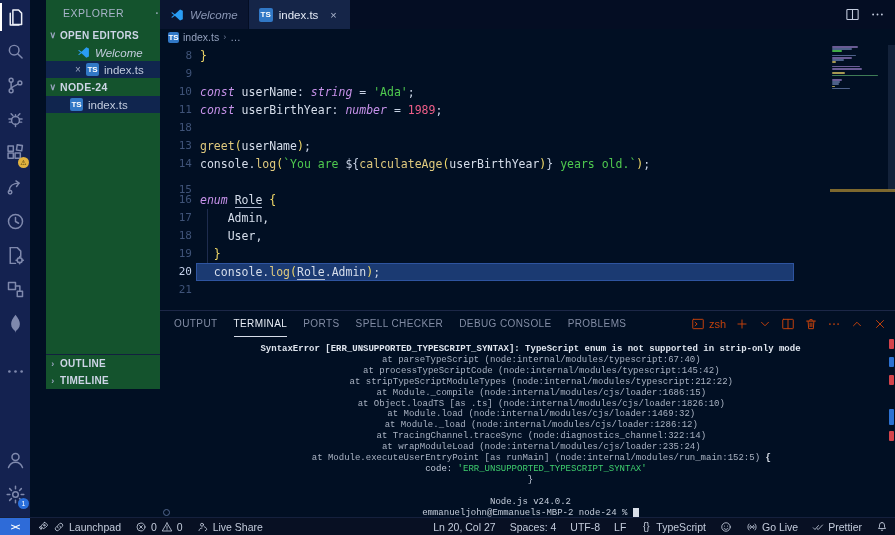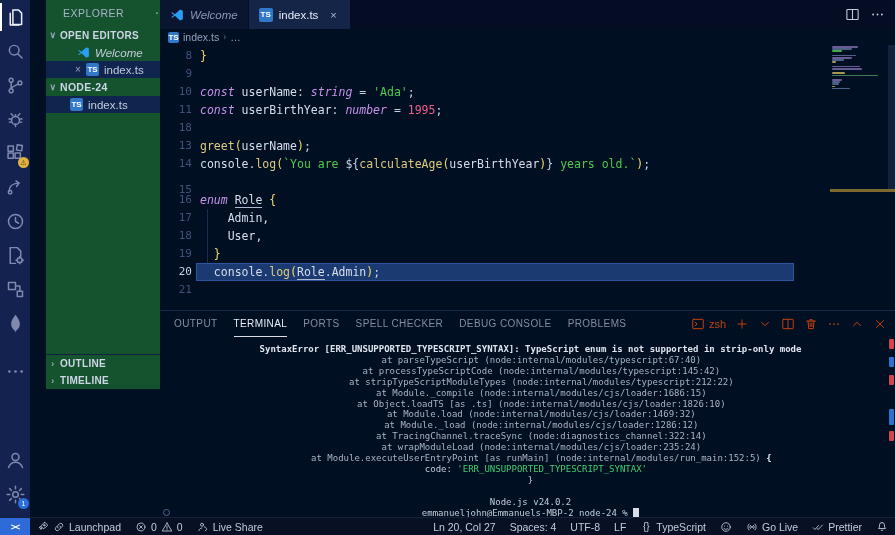--- a/index.html
+++ b/index.html
@@ -85,21 +85,21 @@
   
   .panel{position:absolute;left:0;top:310px;right:0;height:207px;background:#010f23;border-top:1px solid #1c2747;text-align:center;}
   .panel-tabs{position:absolute;left:0;top:0;right:0;height:26px;display:flex;align-items:center;padding-left:14px;gap:16px;}
   .ptab{font-size:10px;letter-spacing:.4px;color:#828ca4;cursor:pointer;height:100%;display:flex;align-items:center;border-bottom:1px solid transparent;}
   .ptab.active{color:#e8edf6;border-bottom-color:#d7dde9;}
   .panel-actions{position:absolute;right:8px;top:0;height:26px;display:flex;align-items:center;gap:9px;color:#c2410c;}
   .panel-actions .act{display:flex;align-items:center;gap:4px;font-size:11px;cursor:pointer;}
   .panel-actions .i{width:14px;height:14px;}
   .terminal{position:absolute;left:0;top:33px;right:8px;bottom:0;padding-left:14px;
             font-family:"DejaVu Sans Mono",monospace;font-size:9px;line-height:10.9px;color:#c4ccda;}
-  .t-line{white-space:pre;position:relative;}
+  .t-line{white-space:pre;position:relative;font-family:Liberation Mono, monospace;}
   .t-bold{color:#dfe5ee;font-weight:bold;}
   .t-dim{color:#a9b2c2;}
   .t-plain{color:#c4ccda;}
   .t-green{color:#3fcf6e;}
   .t-deco{position:absolute;left:-11px;top:1px;width:7px;height:7px;border:1px solid #51668e;border-radius:50%;}
   .t-cursor{display:inline-block;width:6px;height:10px;background:#d8dee8;vertical-align:text-bottom;}
   .pmark{position:absolute;width:5px;right:1px;border-radius:1px;}
 
   
   .statusbar{position:absolute;left:0;top:517px;width:895px;height:18px;background:#081023;border-top:1px solid #15203d;
@@ -336,21 +336,21 @@
           <span class="tsbadge">TS</span>
         </span>
         <span>index.ts</span>
         <span class="bc-sep">›</span>
         <span>…</span>
       </div>
     <div class="editor" id="editor">
         <div class="code-line" style="top: 2px;"><span class="ln">8</span><span class="ct"><span class="tk-b">}</span></span></div>
         <div class="code-line" style="top: 20px;"><span class="ln">9</span><span class="ct"></span></div>
         <div class="code-line" style="top: 38px;"><span class="ln">10</span><span class="ct"><span class="tk-kw">const </span><span class="tk-v">userName</span><span class="tk-p">: </span><span class="tk-ty">string</span><span class="tk-p"> = </span><span class="tk-s">'Ada'</span><span class="tk-p">;</span></span></div>
-        <div class="code-line" style="top: 56px;"><span class="ln">11</span><span class="ct"><span class="tk-kw">const </span><span class="tk-v">userBirthYear</span><span class="tk-p">: </span><span class="tk-ty">number</span><span class="tk-p"> = </span><span class="tk-n">1995</span><span class="tk-p">;</span></span></div>
+        <div class="code-line" style="top: 56px;"><span class="ln">11</span><span class="ct"><span class="tk-kw">const </span><span class="tk-v">userBirthYear</span><span class="tk-p">: </span><span class="tk-ty">number</span><span class="tk-p"> = </span><span class="tk-n">1989</span><span class="tk-p">;</span></span></div>
         <div class="code-line" style="top: 74px;"><span class="ln">18</span><span class="ct"></span></div>
         <div class="code-line" style="top: 92px;"><span class="ln">13</span><span class="ct"><span class="tk-f">greet</span><span class="tk-b">(</span><span class="tk-v">userName</span><span class="tk-b">)</span><span class="tk-p">;</span></span></div>
         <div class="code-line" style="top: 110px;"><span class="ln">14</span><span class="ct"><span class="tk-v">console</span><span class="tk-p">.</span><span class="tk-f">log</span><span class="tk-b">(</span><span class="tk-s">`You are </span><span class="tk-p">${</span><span class="tk-f">calculateAge</span><span class="tk-b">(</span><span class="tk-v">userBirthYear</span><span class="tk-b">)</span><span class="tk-p">}</span><span class="tk-s"> years old.`</span><span class="tk-b">)</span><span class="tk-p">;</span></span></div>
         <div class="code-line" style="top: 136px;"><span class="ln">15</span><span class="ct"></span></div>
         <div class="code-line" style="top: 146px;"><span class="ln">16</span><span class="ct"><span class="tk-kw">enum </span><span class="tk-u">Role</span><span class="tk-p"> </span><span class="tk-b">{</span></span></div>
         <div class="code-line" style="top: 164px;"><span class="ln">17</span><span class="ct"><span class="tk-v">    Admin,</span></span></div>
         <div class="code-line" style="top: 182px;"><span class="ln">18</span><span class="ct"><span class="tk-v">    User,</span></span></div>
         <div class="code-line" style="top: 200px;"><span class="ln">19</span><span class="ct"><span class="tk-b">  }</span></span></div>
         <div class="code-line hl" style="top: 218px;"><div class="hlbar"></div><span class="ln">20</span><span class="ct"><span class="tk-p">  </span><span class="tk-v">console</span><span class="tk-p">.</span><span class="tk-f">log</span><span class="tk-b">(</span><span class="tk-u">Role</span><span class="tk-p">.</span><span class="tk-v">Admin</span><span class="tk-b">)</span><span class="tk-p">;</span></span></div>
         <div class="code-line" style="top: 236px;"><span class="ln">21</span><span class="ct"></span></div>

